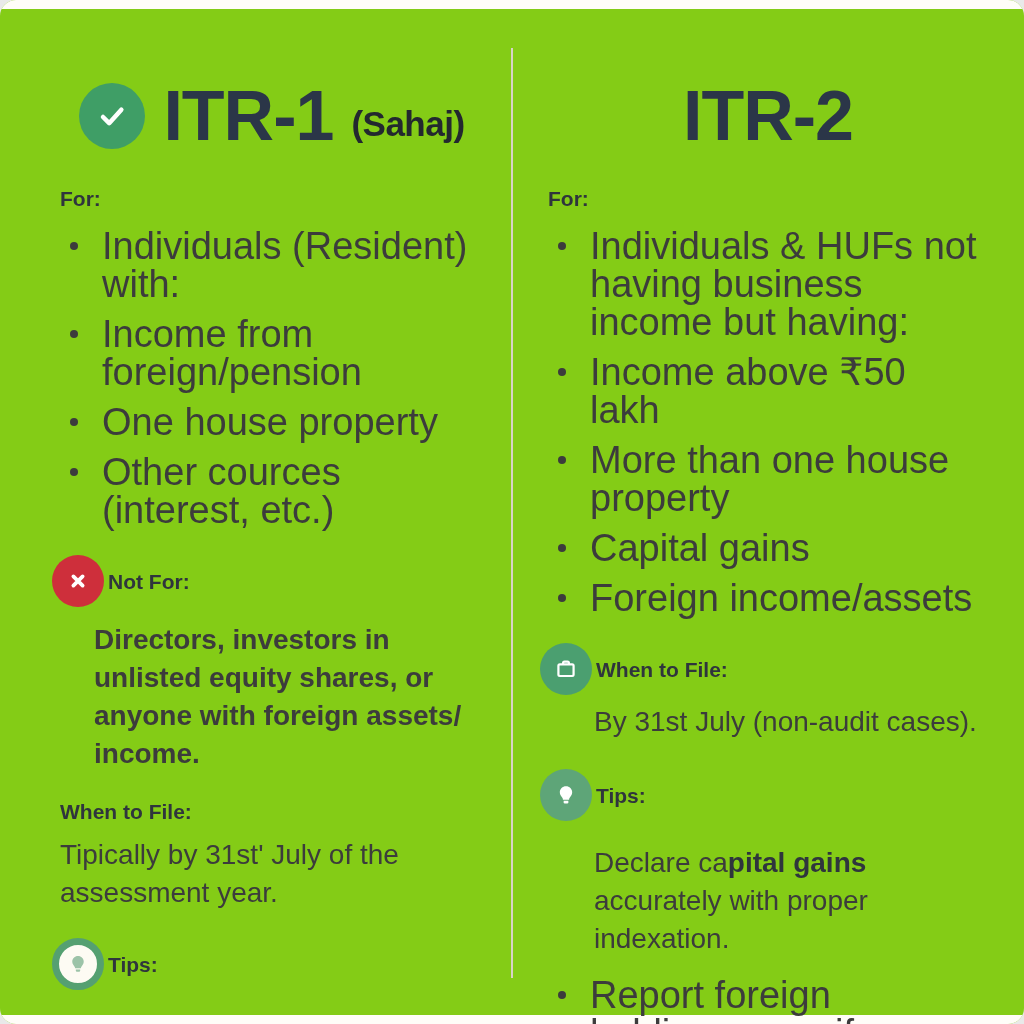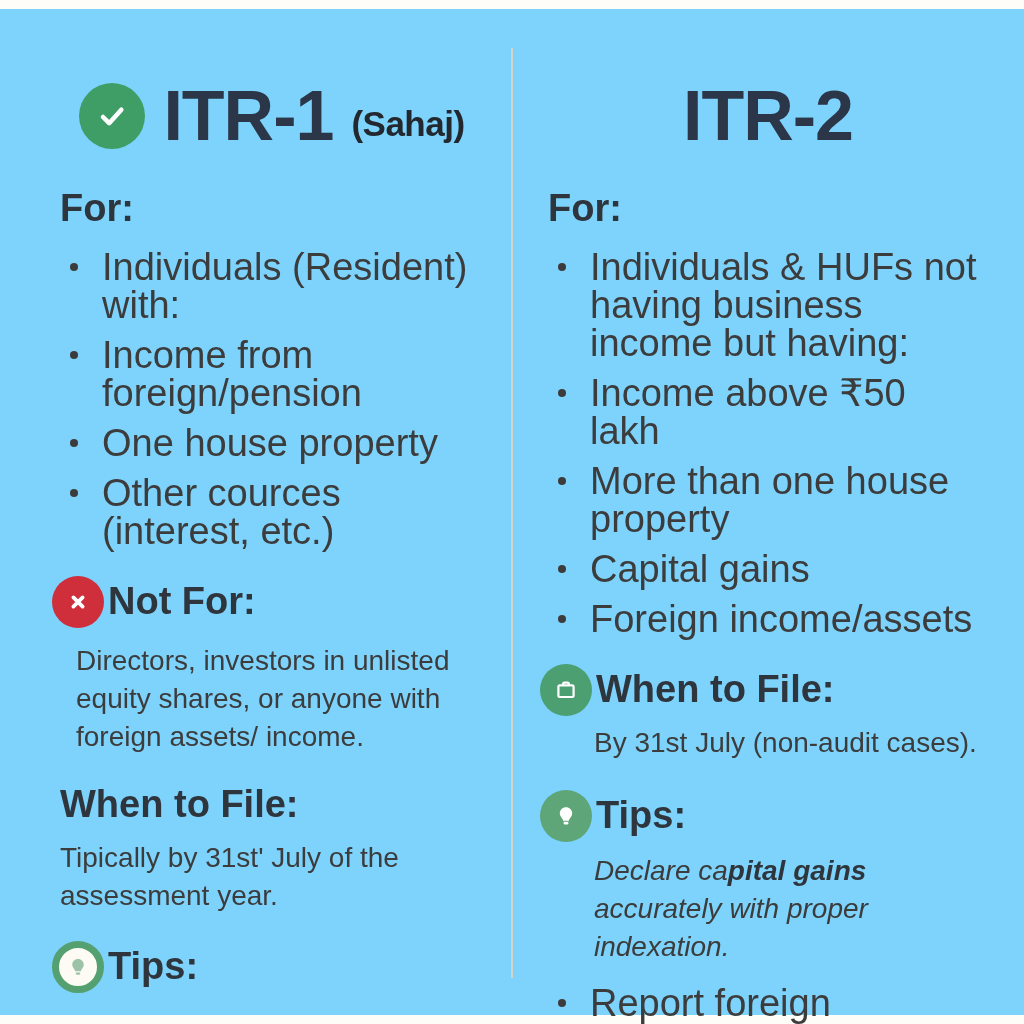--- a/index.html
+++ b/index.html
@@ -1,23 +1,24 @@
 <!DOCTYPE html>
 <html><head>
 <meta charset="utf-8">
 <style>
   html,body{margin:0;padding:0;background:#e9e9e9;}
   .page{
     position:relative;
     width:1024px;height:1024px;
     margin:0 auto;
-    background:#7dd3fc;
+    background:#84cc16;
     font-family:"Liberation Sans","DejaVu Sans",sans-serif;
     color:#3c3c3c;
     overflow:hidden;
+    border-radius:16px;
   }
   .edge-strip{position:absolute;left:0;width:1024px;background:#fffdf8;}
   .edge-strip.top{top:0;height:9px;}
   .edge-strip.bottom{bottom:0;height:9px;}
   .divider{
     position:absolute;left:511px;top:48px;
     width:2px;height:930px;background:#d8d3c7;
   }
   .columns{position:absolute;top:0;left:0;width:1024px;height:1024px;display:flex;}
   .col{box-sizing:border-box;width:512px;}
@@ -49,21 +50,21 @@
   .icon-circle.briefcase{width:52px;height:52px;background:#4b9f70;}
   .icon-circle.bulb-solid{width:52px;height:52px;background:#5ea578;}
   .icon-circle.bulb-ring{
     width:52px;height:52px;background:#fdfbf3;
     border:7px solid #55a071;box-sizing:border-box;
   }
   .icon-circle svg{display:block;}
 
   
   .h2{
-    font-size:38px;font-weight:bold;color:#2f353d;
+    font-size:21px;font-weight:bold;color:#2f353d;
     margin:0;line-height:1.2;
   }
   .h2.for{margin-top:34px;}
   .heading-row{
     display:flex;align-items:center;gap:4px;
     margin-left:-8px;
   }
 
   
   ul.bullets{list-style:none;margin:16px 0 0 0;padding:0;}
@@ -73,39 +74,39 @@
     margin-bottom:12px;color:#3c3c3c;
   }
   .dot{
     flex:0 0 auto;width:8px;height:8px;border-radius:50%;
     background:#3c3c3c;margin-top:15px;margin-left:10px;
   }
 
   .body{
     font-size:28px;line-height:38px;color:#3c3c3c;margin:0;
   }
-  .indent{margin-left:16px;}
+  .indent{margin-left:34px;font-weight:bold;}
   .indent-r{margin-left:46px;}
   .bold{font-weight:bold;color:#2f353d;}
 
   
   .left .notfor-row{margin-top:26px;}
   .left .notfor-text{margin-top:14px;max-width:398px;}
   .left .when-h{margin-top:26px;}
   .left .when-text{margin-top:12px;max-width:350px;}
   .left .tips-row{margin-top:26px;}
   .left .tips-text{margin-top:14px;max-width:280px;}
 
   
   .right .panel-header{justify-content:center;}
   .right ul.bullets li{max-width:432px;}
   .right .when-row{margin-top:26px;}
   .right .when-text{margin-top:8px;max-width:420px;}
   .right .tips-row{margin-top:28px;}
-  .right .tips-text{margin-top:10px;max-width:330px;font-style:italic;}
+  .right .tips-text{margin-top:23px;max-width:330px;}
   .right ul.last-bullet{margin-top:18px;}
   .right ul.last-bullet li{max-width:360px;}
 </style>
 </head>
 <body>
 
 <div class="page">
   <div class="edge-strip top"></div>
   <div class="edge-strip bottom"></div>
   <div class="divider"></div>

